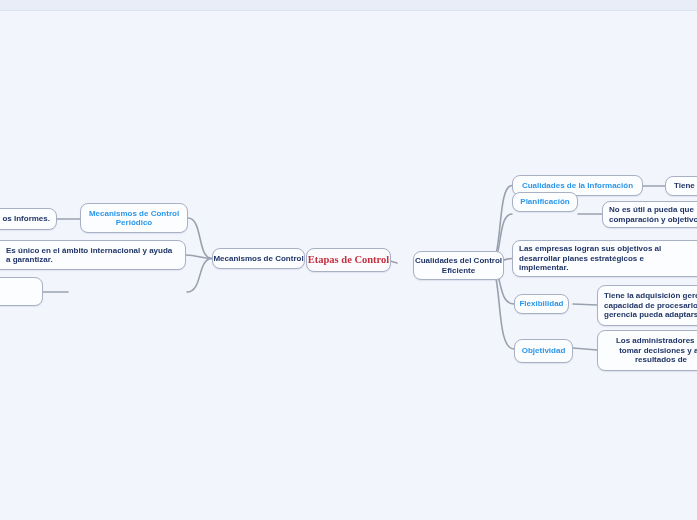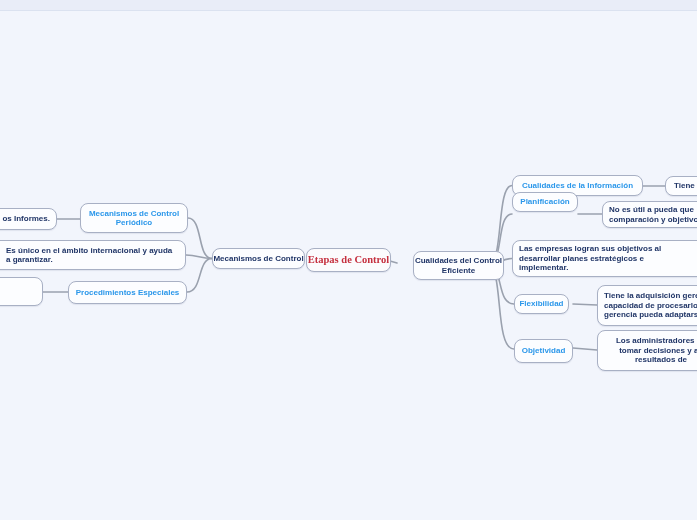--- a/index.html
+++ b/index.html
@@ -56,23 +56,20 @@
     <div class="ln">Periódico</div>
   </div>
 
   <div class="node leftalign" style="left:-18px;top:240px;width:204px;height:30px;padding-left:23px;">
     <div class="ln">Es único en el ámbito internacional y ayuda</div>
     <div class="ln">a garantizar.</div>
   </div>
 
   <div class="node" style="left:-18px;top:277px;width:61px;height:29px;"></div>
 
-  <div class="node blue" style="left:68px;top:281px;width:119px;height:23px;">
-    <span>Procedimientos Especiales</span>
-  </div>
 
   <div class="node" style="left:212px;top:248px;width:93px;height:21px;">
     <span>Mecanismos de Control</span>
   </div>
 
   <div class="node root" style="left:306px;top:248px;width:85px;height:24px;">
     <span>Etapas de Control</span>
   </div>
 
   <div class="node" style="left:397px;top:251px;width:91px;height:29px;margin-left:16px;">

